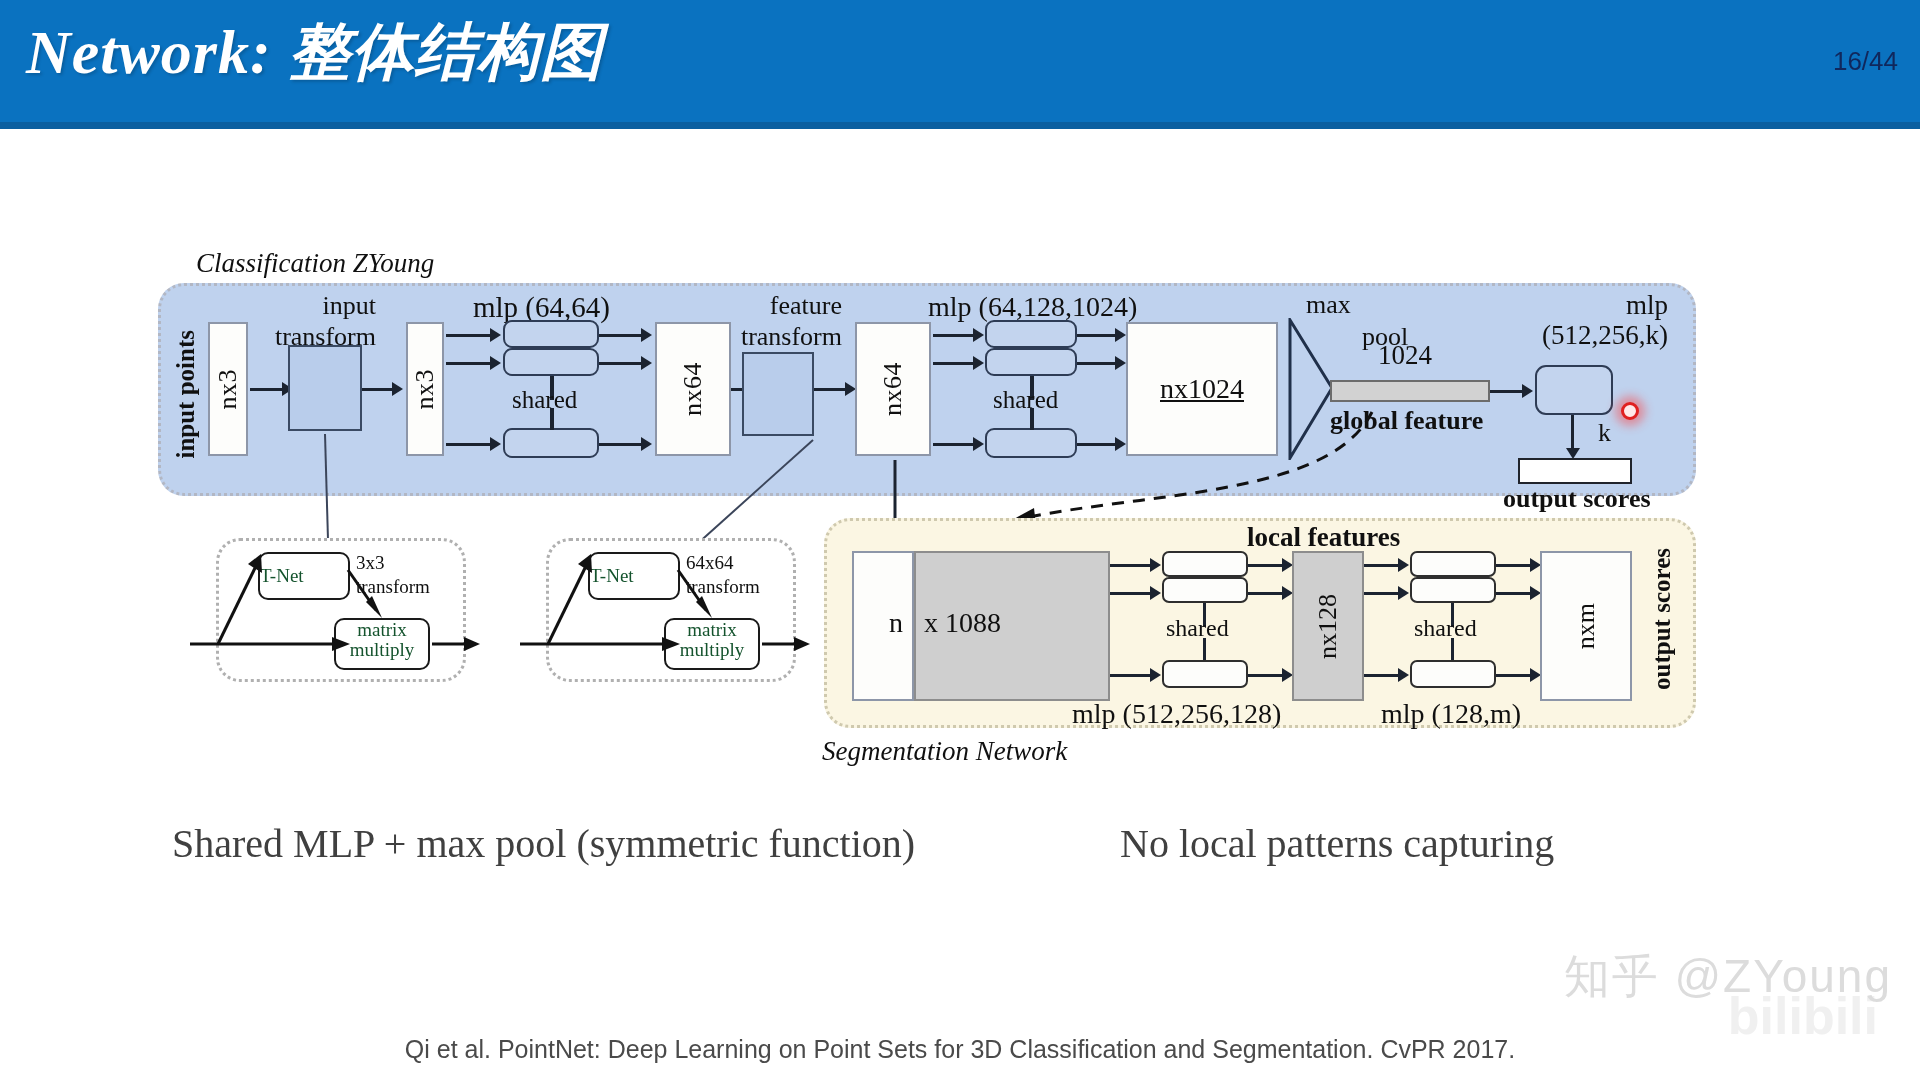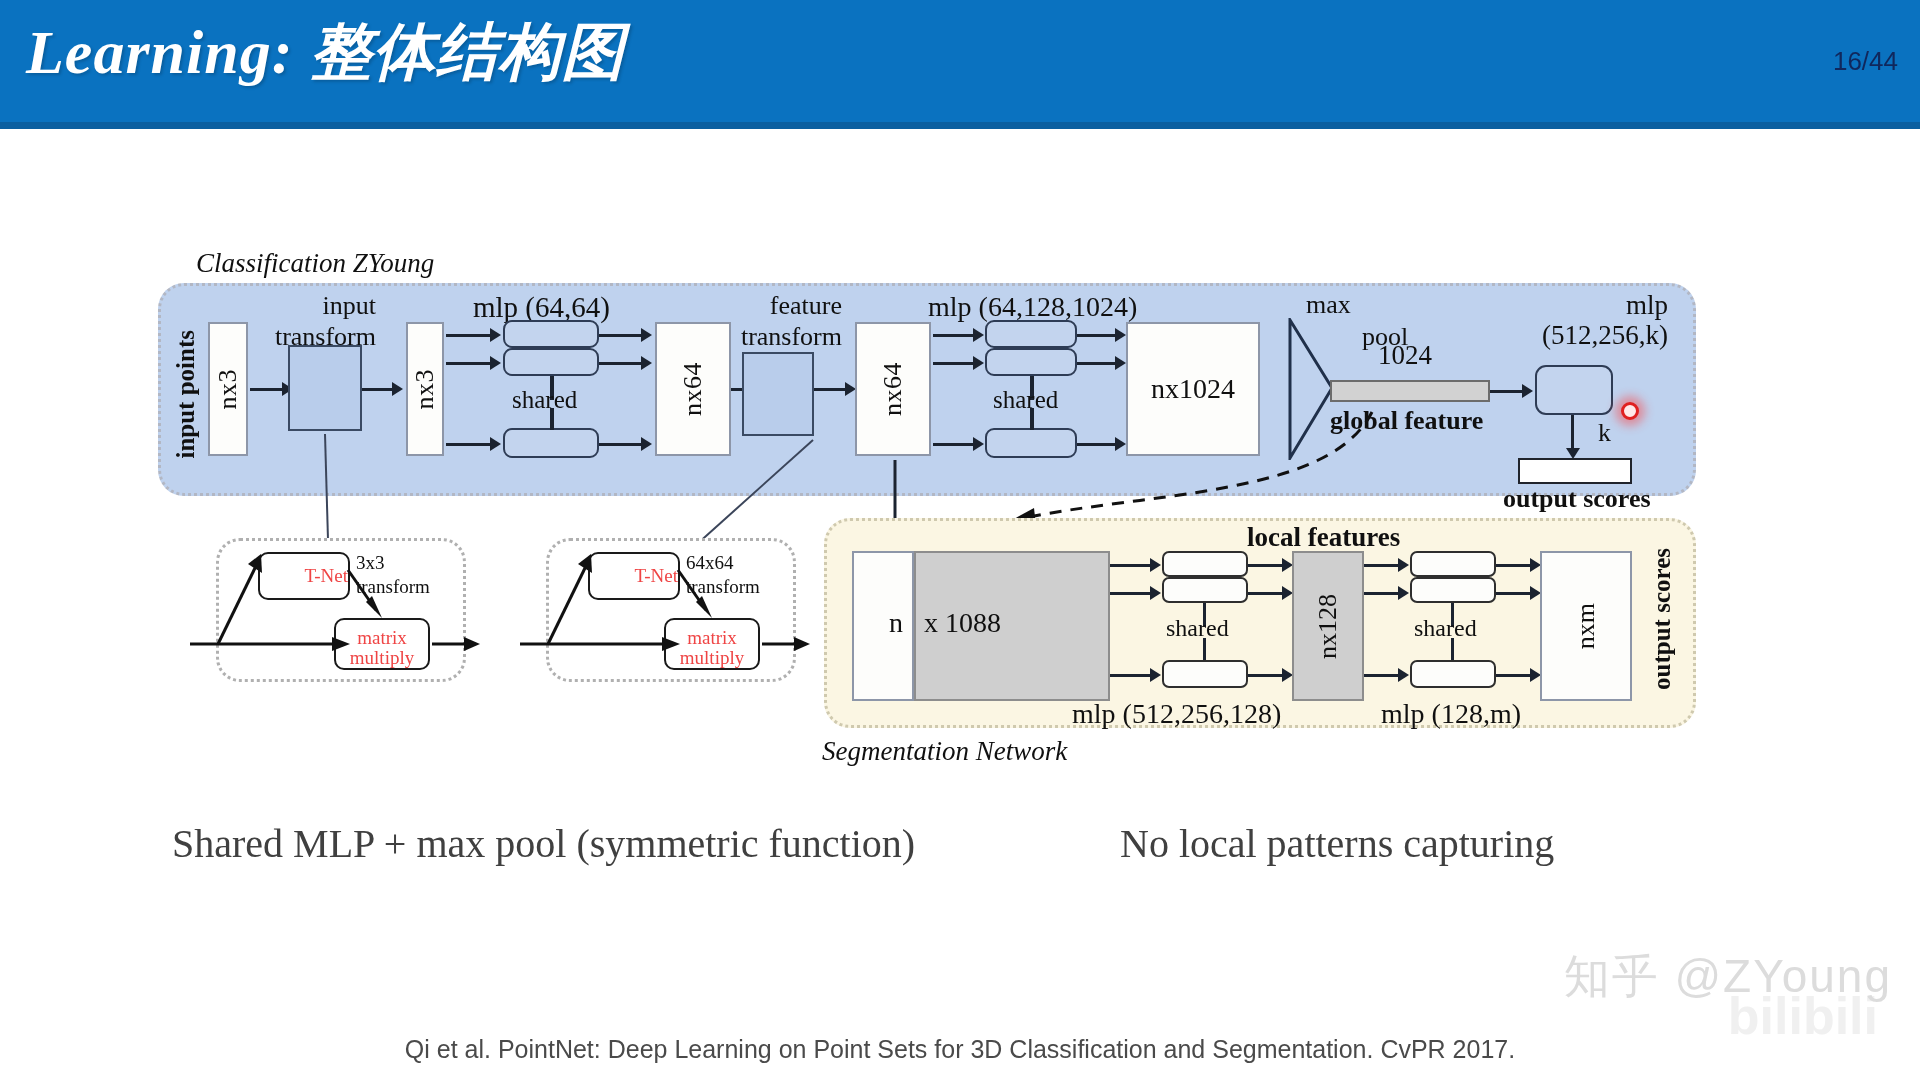--- a/index.html
+++ b/index.html
@@ -100,22 +100,22 @@
   }
   
   #mlp-k-box{
     position:absolute;background:#c3d4ee;
     border:2px solid #2e3c55;border-radius:11px;box-sizing:border-box;
   }
   
   .rbox{
     position:absolute;background:#ffffff;
     border:2px solid #1a1a1a;border-radius:10px;box-sizing:border-box;
-    display:flex;align-items:center;justify-content:flex-end;
-    text-align:center;line-height:1.05;font-size:19px;color:#ef4444;
+    display:flex;align-items:center;justify-content:flex-start;
+    text-align:center;line-height:1.05;font-size:19px;color:#14532d;
   }
 
   
   .lbl{position:absolute;color:#101010;white-space:nowrap;}
   .lbl-c{text-align:right;}
   .vlabel{
     position:absolute;writing-mode:vertical-rl;transform:rotate(180deg);
     font-weight:700;font-size:25px;color:#101010;white-space:nowrap;
   }
   .italic-title{font-style:italic;font-size:27px;color:#101010;}
@@ -163,21 +163,21 @@
     position:absolute;right:42px;bottom:34px;
     font-family:"Liberation Sans", sans-serif;
     font-size:52px;color:#f0f0f0;white-space:nowrap;font-weight:700;
   }
 </style>
 </head>
 <body>
 
 <div id="header"></div>
 <div id="header-underline"></div>
-<div id="slide-title">Learning: 整体结构图</div>
+<div id="slide-title">Network: 整体结构图</div>
 <div id="page-number">16/44</div>
 
 <div class="italic-title lbl" style="left:196px;top:248px;">Classification ZYoung</div>
 
 <div class="panel" id="cls-panel" style="left:158px;top:283px;width:1538px;height:213px;"></div>
 
 <div class="vlabel" style="left:172px;top:330px;">input points</div>
 
 <div class="tallbox" style="left:208px;top:322px;width:40px;height:134px;">
   <span>nx3</span>
@@ -251,21 +251,21 @@
 <div class="vline" style="left:1030px;top:408px;width:4px;height:22px;"></div>
 <div class="lbl" style="left:993px;top:386px;font-size:25px;">shared</div>
 
 <div class="hline" style="left:1077px;top:334px;width:40px;"></div>
 <div class="arrow-r" style="left:1115px;top:328px;"></div>
 <div class="hline" style="left:1077px;top:362px;width:40px;"></div>
 <div class="arrow-r" style="left:1115px;top:356px;"></div>
 <div class="hline" style="left:1077px;top:443px;width:40px;"></div>
 <div class="arrow-r" style="left:1115px;top:437px;"></div>
 
-<div class="wideblock" style="left:1126px;top:322px;width:134px;height:134px;">
+<div class="wideblock" style="left:1126px;top:322px;width:152px;height:134px;text-decoration:underline;">
   <span>nx1024</span>
 </div>
 
 <svg class="abs" style="left:1288px;top:318px;width:46px;height:142px;">
   <polygon points="2,2 44,70 2,140" fill="none" stroke="#20304a" stroke-width="3"></polygon>
 </svg>
 <div class="lbl" style="left:1306px;top:290px;font-size:26px;">max</div>
 <div class="lbl" style="left:1362px;top:322px;font-size:26px;">pool</div>
 
 <div class="lbl" style="left:1378px;top:340px;font-size:27px;">1024</div>

